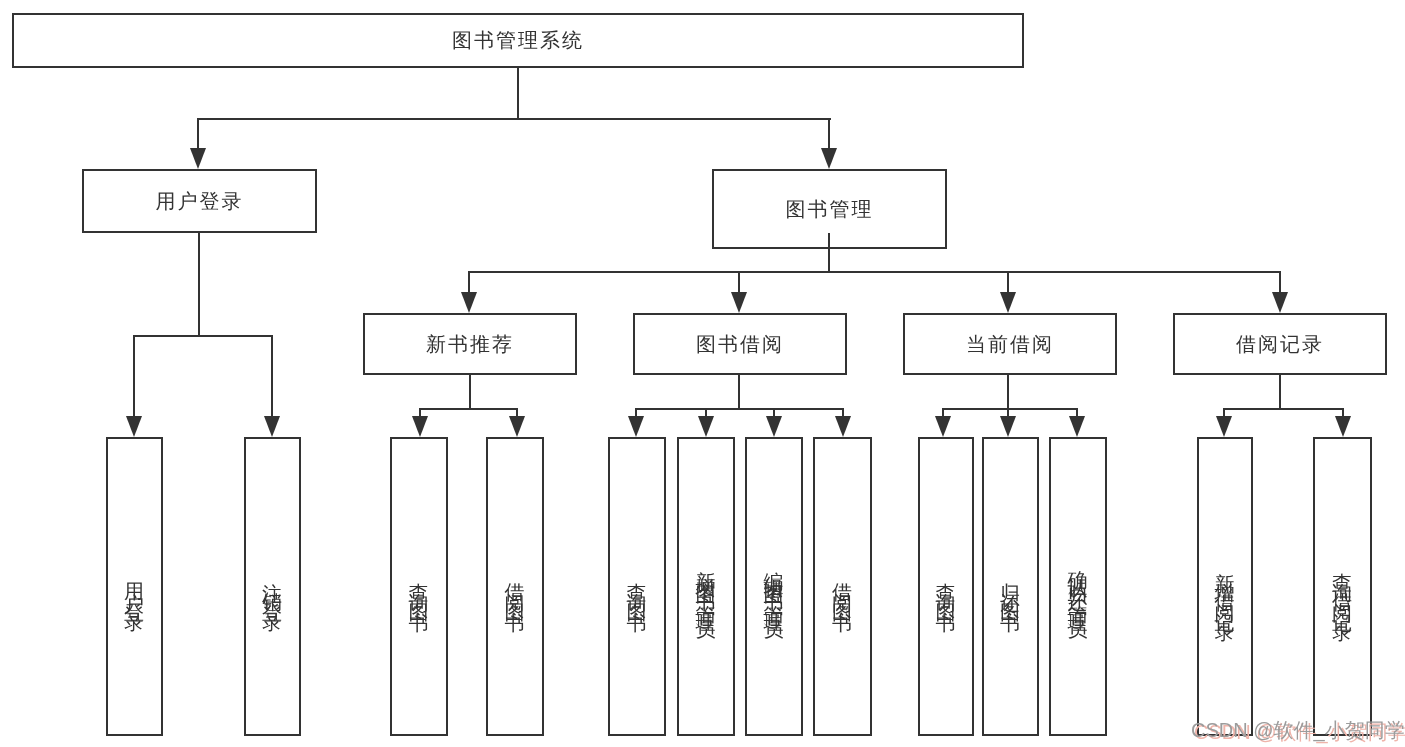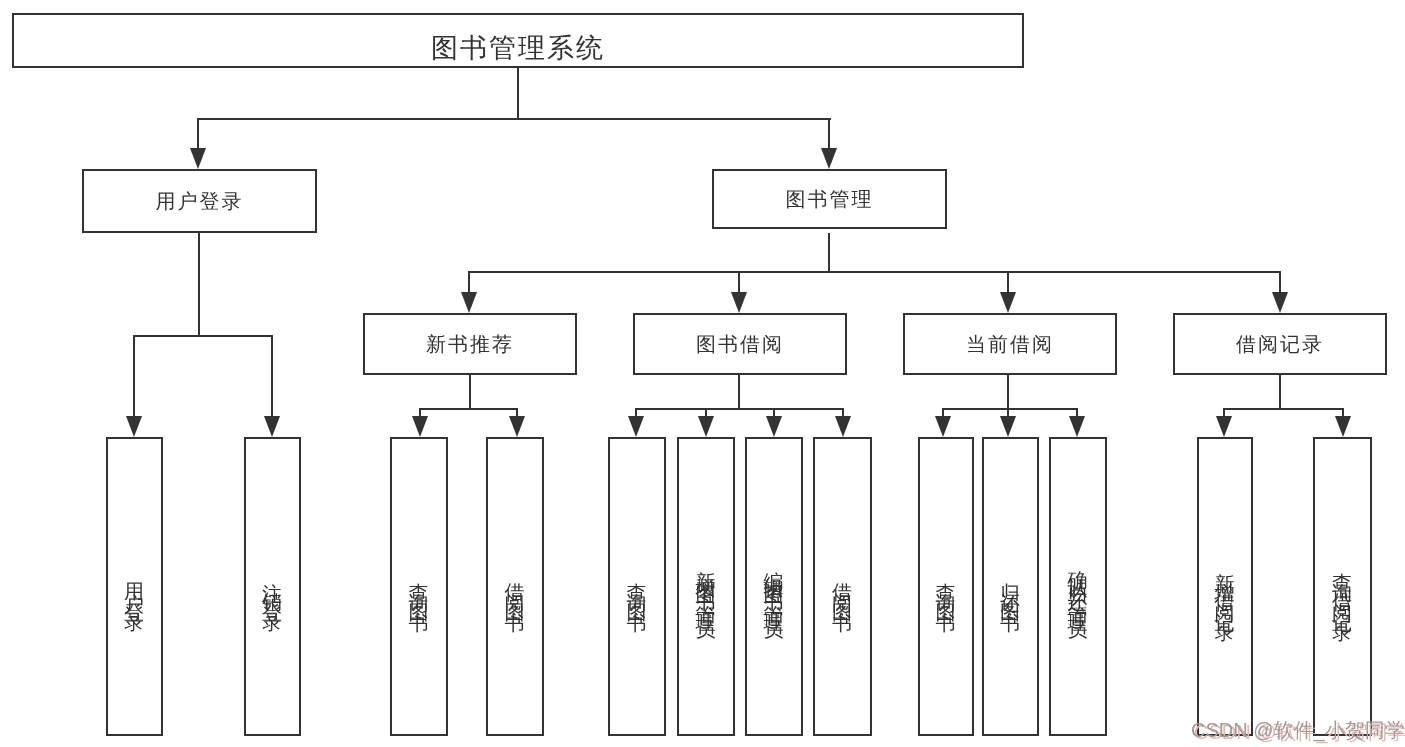--- a/index.html
+++ b/index.html
@@ -12,21 +12,21 @@
     font-family:"Liberation Sans","DejaVu Sans",sans-serif;
   }
   .stage{position:absolute;left:0;top:0;width:1405px;height:747px;}
   
   .b{
     position:absolute;box-sizing:border-box;
     border:2px solid var(--ln);background:#ffffff;
     display:flex;align-items:center;justify-content:center;
     color:var(--tx);
   }
-  .b.lvl0{font-size:27px;letter-spacing:2px;align-items:flex-end;}
+  .b.lvl0{font-size:20px;letter-spacing:2px;}
   .b.lvl1,.b.lvl2{font-size:20px;letter-spacing:2px;}
   .b.leaf{font-size:20px;}
   .vt{
     writing-mode:vertical-rl;text-orientation:upright;
     letter-spacing:10px;line-height:1;display:block;
   }
   
   .hl,.vl{position:absolute;background:var(--ln);}
   .hl{height:2px;}
   .vl{width:2px;}
@@ -56,21 +56,21 @@
   <div class="vl" style="left:517px;top:68px;height:51px;"></div>
   <div class="hl" style="left:197px;top:118px;width:634px;"></div>
   <div class="vl" style="left:197px;top:118px;height:31px;"></div>
   <div class="ar" style="left:190px;top:148px;"></div>
   <div class="vl" style="left:828px;top:118px;height:31px;"></div>
   <div class="ar" style="left:821px;top:148px;"></div>
 
   <div class="b lvl1" style="left:82px;top:169px;width:235px;height:64px;">
     <span>用户登录</span>
   </div>
-  <div class="b lvl1" style="left:712px;top:169px;width:235px;height:60px;">
+  <div class="b lvl1" style="left:712px;top:169px;width:235px;height:80px;">
     <span>图书管理</span>
   </div>
 
   <div class="vl" style="left:198px;top:233px;height:103px;"></div>
   <div class="hl" style="left:133px;top:335px;width:140px;"></div>
   <div class="vl" style="left:133px;top:335px;height:82px;"></div>
   <div class="ar" style="left:126px;top:416px;"></div>
   <div class="vl" style="left:271px;top:335px;height:82px;"></div>
   <div class="ar" style="left:264px;top:416px;"></div>
 

